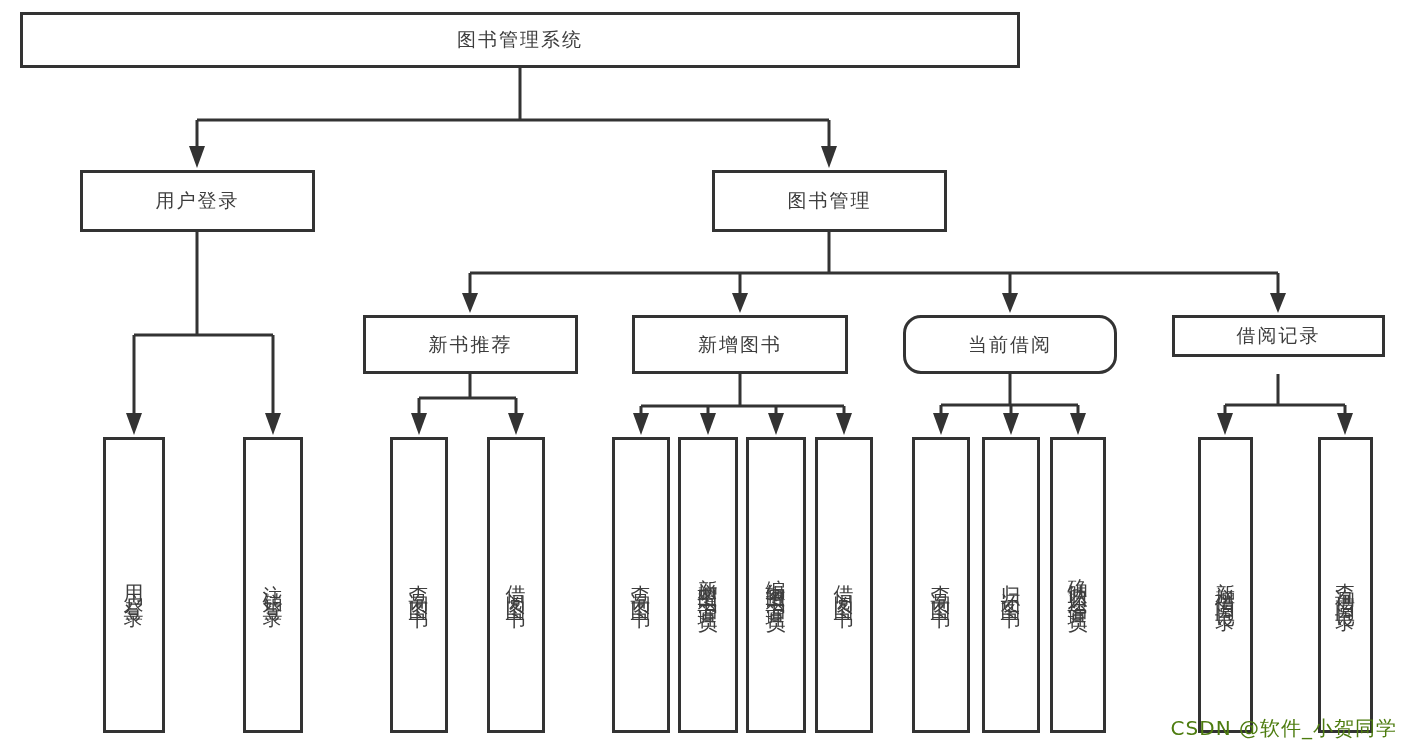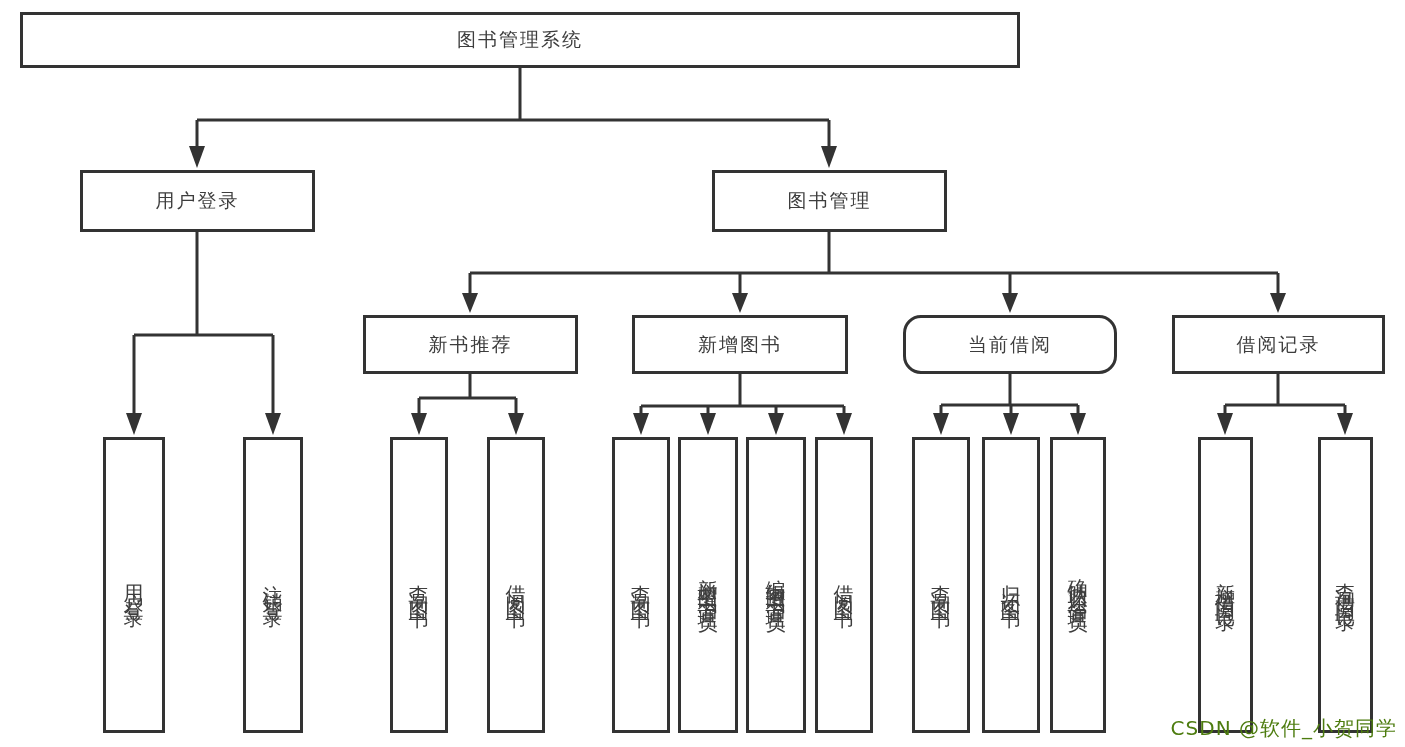--- a/index.html
+++ b/index.html
@@ -87,21 +87,21 @@
   </svg>
 
   <div class="node" style="left:20px;top:12px;width:1000px;height:56px;">图书管理系统</div>
 
   <div class="node" style="left:80px;top:170px;width:235px;height:62px;">用户登录</div>
   <div class="node" style="left:712px;top:170px;width:235px;height:62px;">图书管理</div>
 
   <div class="node" style="left:363px;top:315px;width:215px;height:59px;">新书推荐</div>
   <div class="node" style="left:632px;top:315px;width:216px;height:59px;">新增图书</div>
   <div class="node" style="left:903px;top:315px;width:214px;height:59px;border-radius:18px;">当前借阅</div>
-  <div class="node" style="left:1172px;top:315px;width:213px;height:59px;">借阅记录</div>
+  <div class="node" style="left:1172px;top:315px;width:213px;height:42px;">借阅记录</div>
 
   <div class="node vnode" style="left:103px;top:437px;width:62px;height:296px;">用户登录</div>
   <div class="node vnode" style="left:243px;top:437px;width:60px;height:296px;">注销登录</div>
 
   <div class="node vnode" style="left:390px;top:437px;width:58px;height:296px;">查询图书</div>
   <div class="node vnode" style="left:487px;top:437px;width:58px;height:296px;">借阅图书</div>
 
   <div class="node vnode" style="left:612px;top:437px;width:58px;height:296px;">查询图书</div>
   <div class="node vnode" style="left:678px;top:437px;width:60px;height:296px;letter-spacing:5px;">新增图书（管理员）</div>
   <div class="node vnode" style="left:746px;top:437px;width:60px;height:296px;letter-spacing:5px;">编辑图书（管理员）</div>

